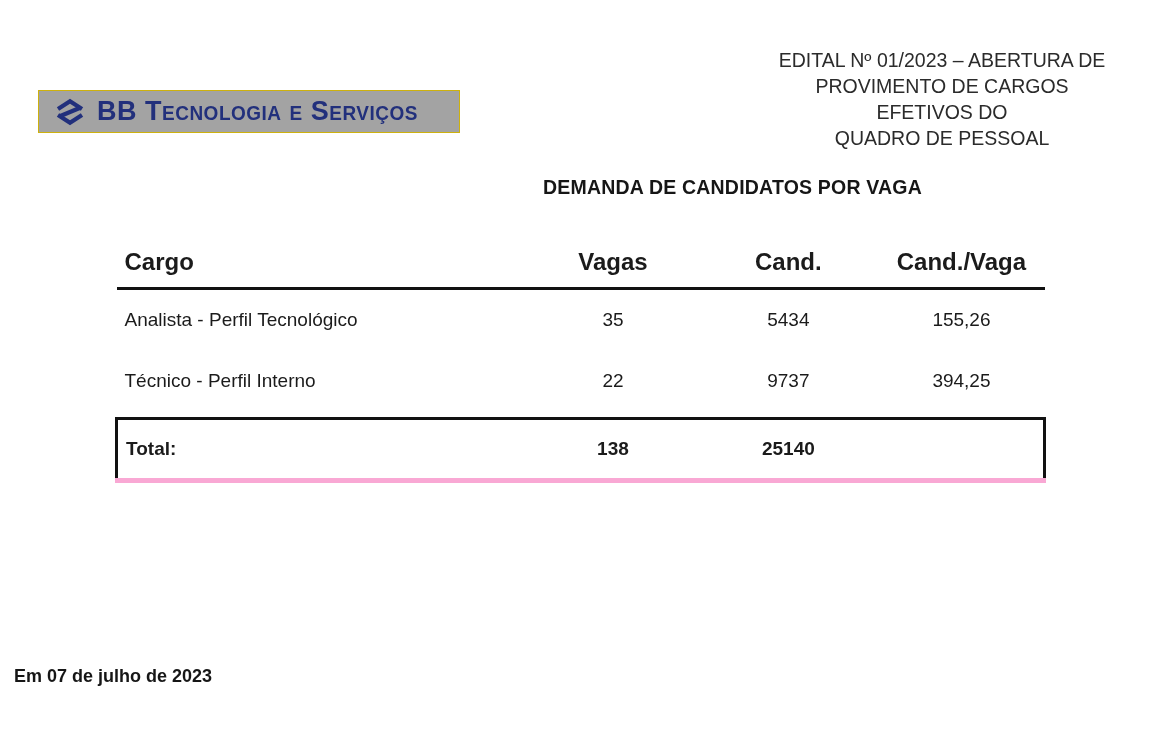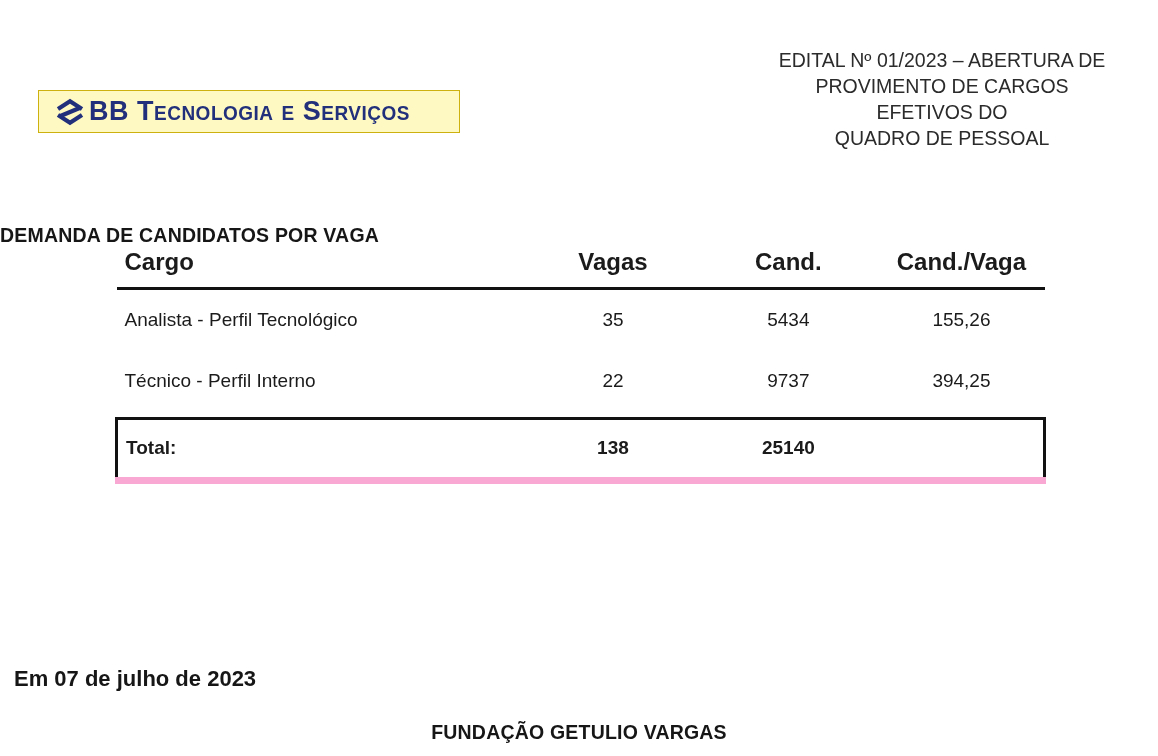--- a/index.html
+++ b/index.html
@@ -18,25 +18,26 @@
     background: #ffffff;
   }
 
   
   .logo {
     position: absolute;
     left: 38px;
     top: 90px;
     width: 422px;
     height: 43px;
-    background: #fef9c3;
+    background: #a3a3a3;
     border: 1px solid #cdb10e;
     display: flex;
     align-items: center;
     padding-left: 12px;
+    gap: 8px;
   }
   .logo-mark { width: 38px; height: 36px; flex: 0 0 auto; }
   .logo-text {
     font-weight: bold;
     font-variant: small-caps;
     font-size: 27px;
     letter-spacing: 0.5px;
     color: #22307c;
     white-space: nowrap;
     transform: scaleY(1.02);
@@ -53,26 +54,25 @@
     line-height: 26px;
     color: #2b2b2b;
   }
 
   
   .doc-title {
     position: absolute;
     left: 0;
     top: 176px;
     width: 922px;
-    text-align: left;
+    text-align: right;
     font-size: 19.5px;
     font-weight: bold;
     color: #161616;
     letter-spacing: 0.2px;
-    margin-top: 48px;
   }
 
   
   .table-wrap {
     position: absolute;
     left: 115px;
     top: 238px;
     width: 931px;
   }
   table.demand {
@@ -104,31 +104,31 @@
   }
   tbody td.left { text-align: left; padding-left: 8px; }
   tbody td.mid  { text-align: center; }
 
   tr.spacer td { height: 6px; }
 
   tr.total td {
     font-weight: bold;
     height: 62px;
     border-top: 3px solid #111111;
-    border-bottom: 7px solid #f9a8d4;
+    border-bottom: 5px solid #f9a8d4;
   }
   tr.total td:first-child { border-left: 3px solid #111111; }
   tr.total td:last-child  { border-right: 3px solid #111111; }
 
   
   .date-line {
     position: absolute;
     left: 14px;
     top: 666px;
-    font-size: 22px;
+    font-size: 18px;
     font-weight: bold;
     color: #161616;
   }
   .org-line {
     position: absolute;
     left: 0;
     top: 721px;
     width: 1158px;
     text-align: center;
     font-size: 19.5px;
@@ -197,15 +197,14 @@
           <td class="left">Total:</td>
           <td class="mid">138</td>
           <td class="mid">25140</td>
           <td class="mid"></td>
         </tr>
       </tbody>
     </table>
   </div>
 
   <div class="date-line">Em 07 de julho de 2023</div>
-  <div class="org-line">FUNDAÇÃO GETULIO VARGAS</div>
 
 </div>
 
 </body></html>

